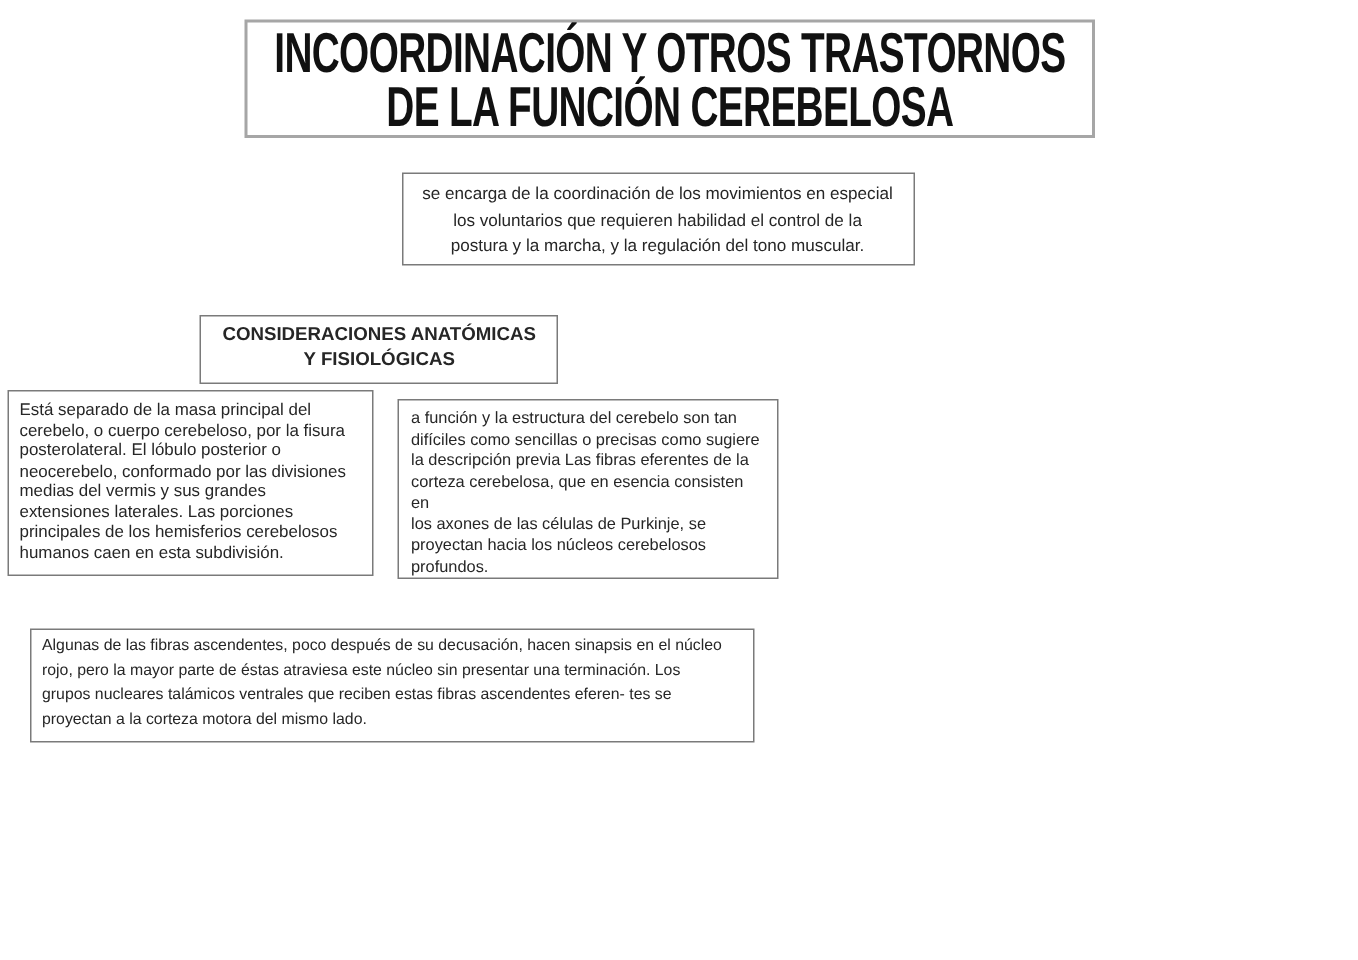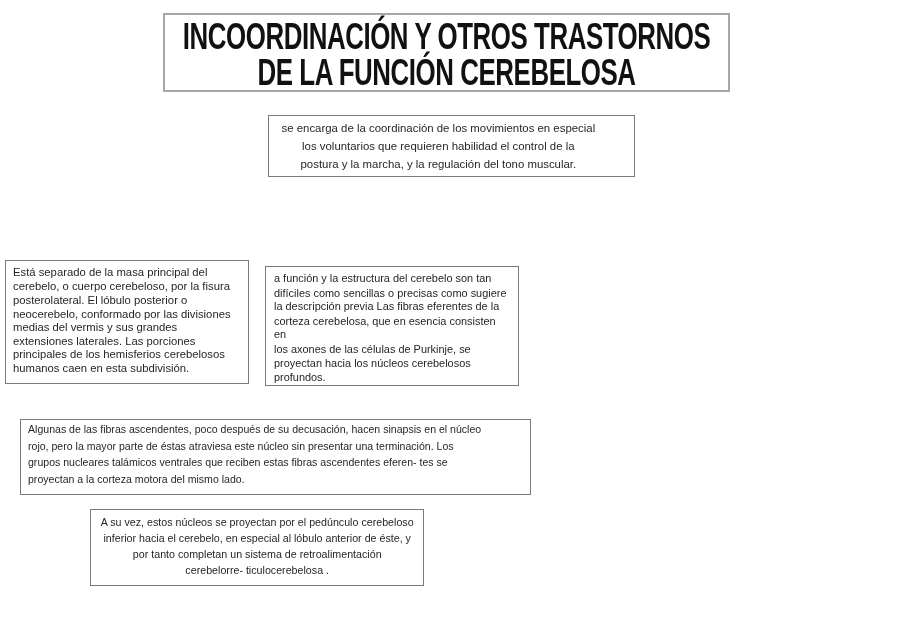--- a/index.html
+++ b/index.html
@@ -18,41 +18,41 @@
   
   #title-box { left: 163px; top: 13px; width: 563px; height: 75px; border: 2px solid #a6a6a6; }
   #title-text {
     left: 4px; top: 4px; width: 644px;
     transform: scale(0.862, 1.25);
     font-size: 30px; line-height: 28.8px; font-weight: bold;
     letter-spacing: -0.5px; text-align: center; color: #111111;
   }
 
   
-  #def-box { left: 268px; top: 115px; width: 340px; height: 60px; padding-left: 25px; }
+  #def-box { left: 268px; top: 115px; width: 340px; height: 60px; }
   #def-text { left: 5px; top: 4px; width: 346px; transform: scale(0.95);
               font-size: 12px; line-height: 18.5px; text-align: center; }
 
   
   #head-box { left: 133px; top: 210px; width: 237px; height: 44px; }
   #head-text { left: 4px; top: 3px; width: 258px; transform: scale(0.89);
                font-size: 14px; line-height: 19px; font-weight: bold; text-align: center; }
 
   
   #anat-box { left: 5px; top: 260px; width: 242px; height: 122px; }
   #anat-text { left: 7px; top: 5px; width: 245px; transform: scale(0.94);
                font-size: 12px; line-height: 14.5px; text-align: left; }
 
   
   #eff-box { left: 265px; top: 266px; width: 252px; height: 118px; }
   #eff-text { left: 8px; top: 5px; width: 260px; transform: scale(0.91);
               font-size: 12px; line-height: 15.5px; text-align: left; }
 
   
-  #asc-box { left: 20px; top: 419px; width: 481px; height: 74px; padding-left: 28px; }
+  #asc-box { left: 20px; top: 419px; width: 481px; height: 74px; }
   #asc-text { left: 7px; top: 2px; width: 531px; transform: scale(0.88);
               font-size: 12px; line-height: 18.5px; text-align: left; }
 
   
   #fb-box { left: 90px; top: 509px; width: 332px; height: 75px; }
   #fb-text { left: 6px; top: 4px; width: 360px; transform: scale(0.89);
              font-size: 12px; line-height: 18px; text-align: center; }
 </style>
 </head>
 <body>
@@ -63,20 +63,24 @@
     <div class="sw" id="title-text">INCOORDINACIÓN Y OTROS TRASTORNOS
 DE LA FUNCIÓN CEREBELOSA</div>
   </div>
 
   <div class="box" id="def-box">
     <div class="sw" id="def-text">se encarga de la coordinación de los movimientos en especial
 los voluntarios que requieren habilidad el control de la
 postura y la marcha, y la regulación del tono muscular.</div>
   </div>
 
+  <div class="box" id="head-box">
+    <div class="sw" id="head-text">CONSIDERACIONES ANATÓMICAS
+Y FISIOLÓGICAS</div>
+  </div>
 
   <div class="box" id="anat-box">
     <div class="sw" id="anat-text">Está separado de la masa principal del
 cerebelo, o cuerpo cerebeloso, por la fisura
 posterolateral. El lóbulo posterior o
 neocerebelo, conformado por las divisiones
 medias del vermis y sus grandes
 extensiones laterales. Las porciones
 principales de los hemisferios cerebelosos
 humanos caen en esta subdivisión.</div>
@@ -92,20 +96,14 @@
 profundos.</div>
   </div>
 
   <div class="box" id="asc-box">
     <div class="sw" id="asc-text">Algunas de las fibras ascendentes, poco después de su decusación, hacen sinapsis en el núcleo
 rojo, pero la mayor parte de éstas atraviesa este núcleo sin presentar una terminación. Los
 grupos nucleares talámicos ventrales que reciben estas fibras ascendentes eferen- tes se
 proyectan a la corteza motora del mismo lado.</div>
   </div>
 
-  <div class="box" id="fb-box">
-    <div class="sw" id="fb-text">A su vez, estos núcleos se proyectan por el pedúnculo cerebeloso
-inferior hacia el cerebelo, en especial al lóbulo anterior de éste, y
-por tanto completan un sistema de retroalimentación
-cerebelorre- ticulocerebelosa .</div>
-  </div>
 
 </div>
 
 </body></html>

